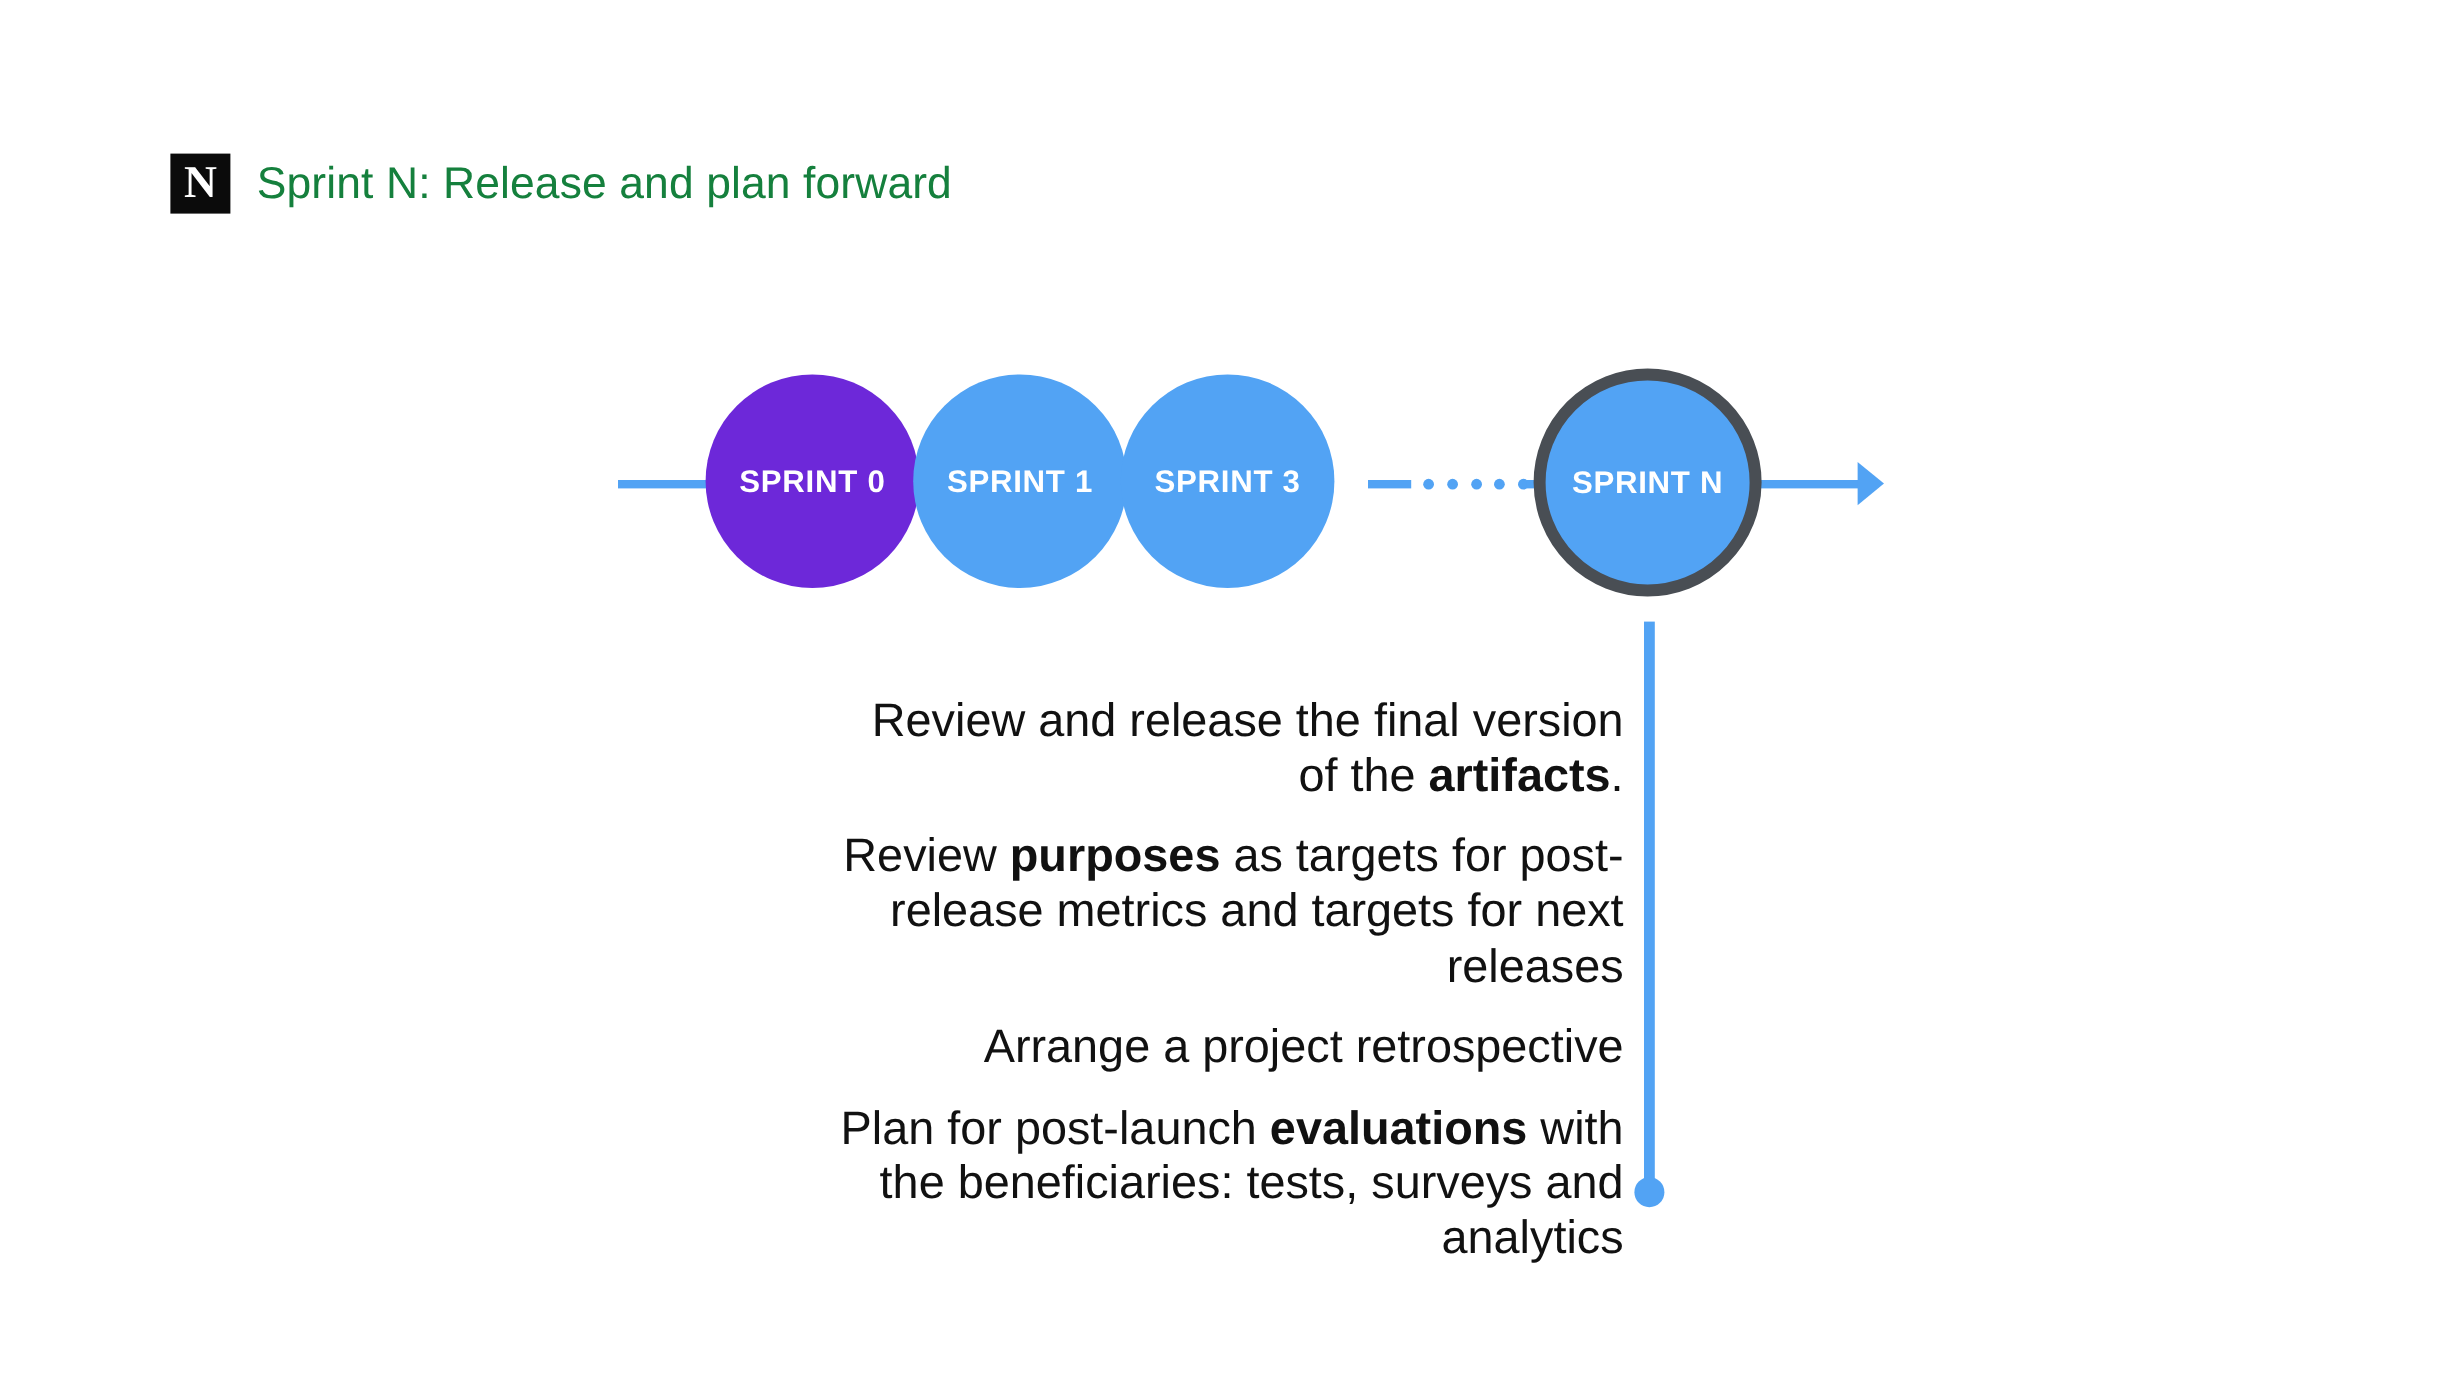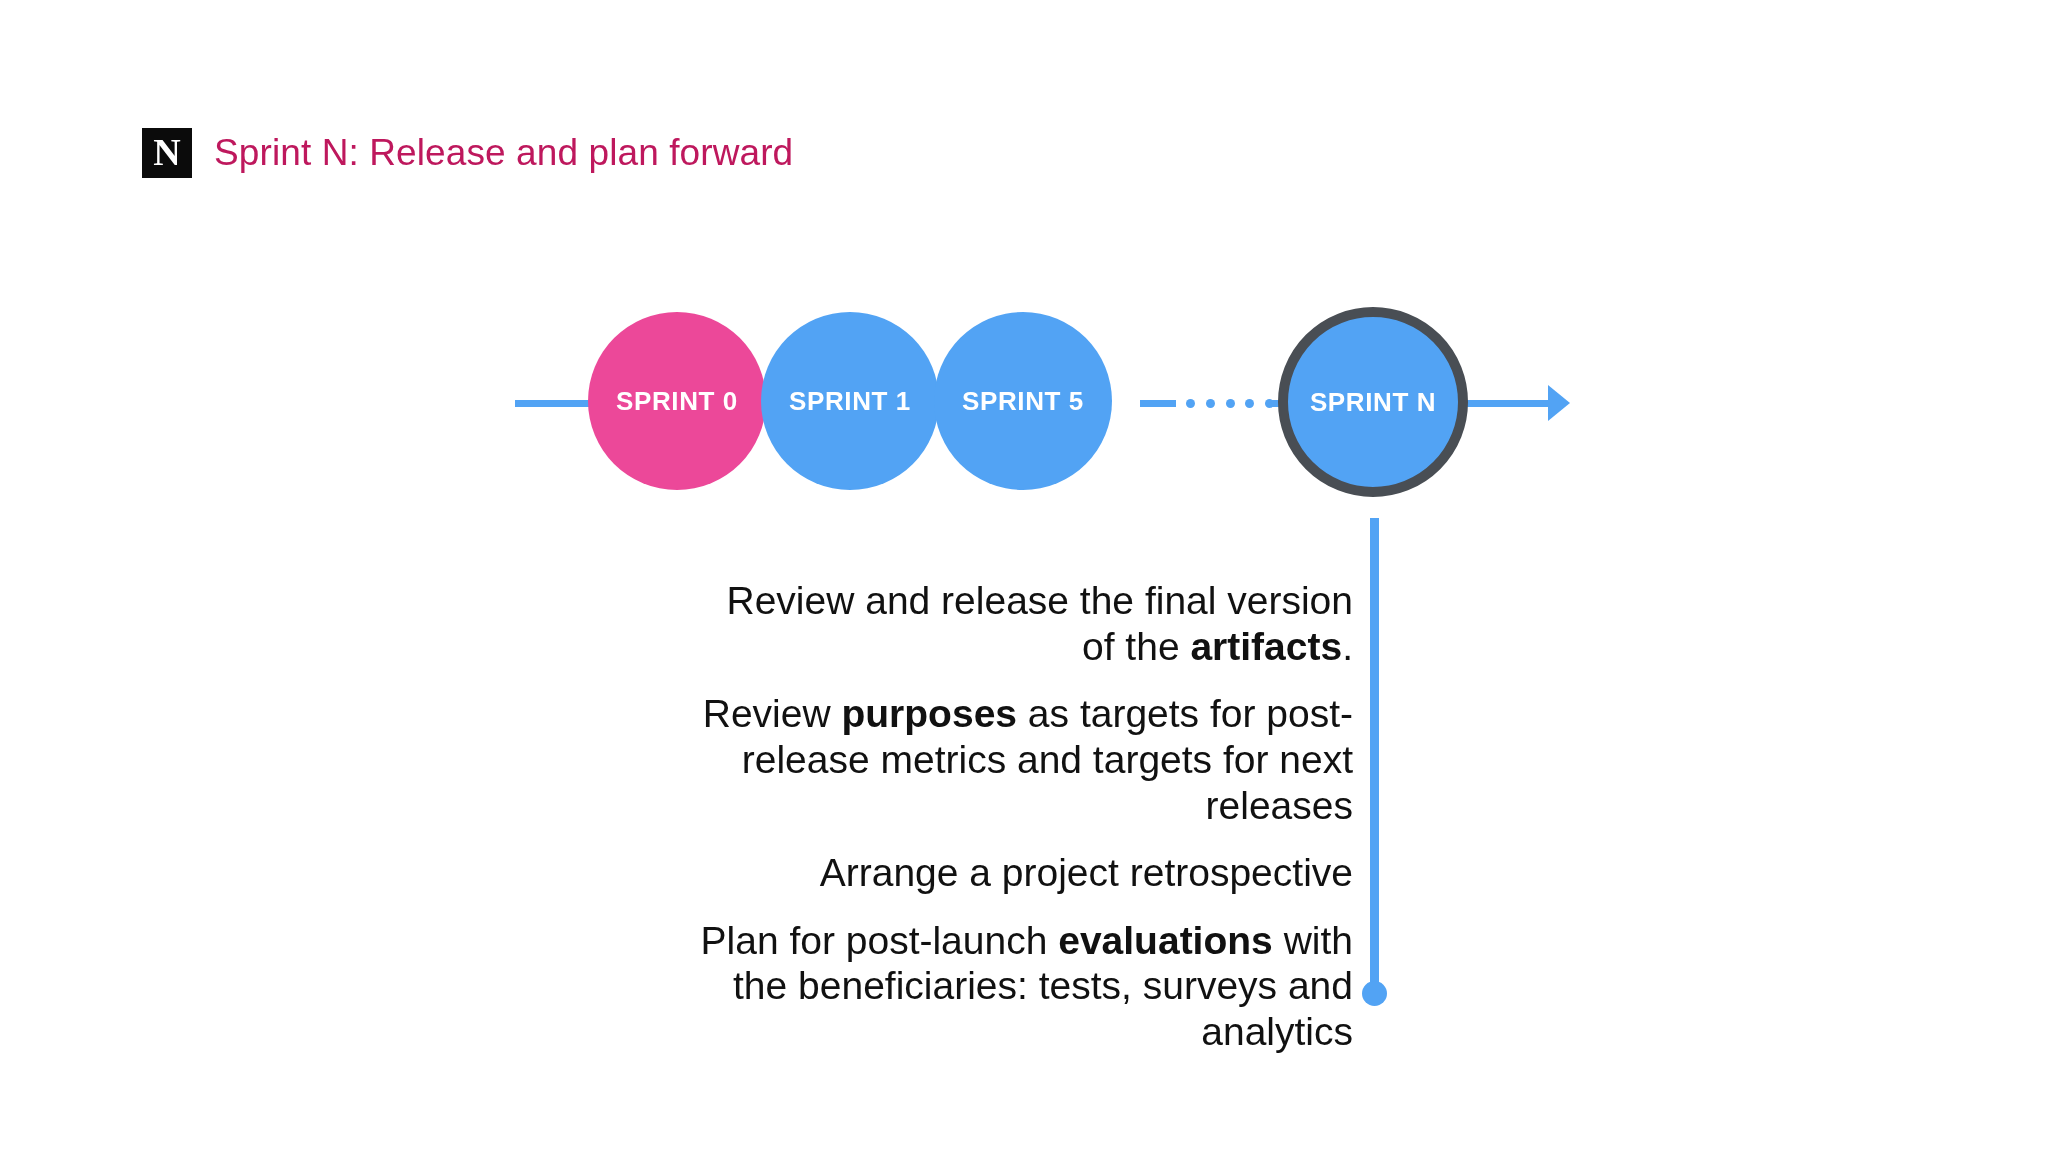--- a/index.html
+++ b/index.html
@@ -41,21 +41,21 @@
     font-weight: 700;
     font-size: 38px;
     line-height: 1;
     color: #ffffff;
     letter-spacing: 0px;
     transform: translateY(-1px);
   }
   #slide-title {
     font-size: 37px;
     font-weight: 400;
-    color: #be185d;
+    color: #15803d;
     white-space: nowrap;
     letter-spacing: 0.1px;
   }
 
   
   #timeline {
     position: absolute;
     left: 0;
     top: 0;
     width: 2048px;
@@ -184,28 +184,28 @@
     <i style="background: rgb(82, 163, 244);"></i>
     <i style="background: rgb(82, 163, 244);"></i>
     <i style="background: rgb(82, 163, 244);"></i>
     <i style="background: rgb(82, 163, 244);"></i>
   </div>
 
   <div class="rail" id="rail-gap2" style="background: rgb(82, 163, 244);"></div>
   <div class="rail" id="rail-right" style="background: rgb(82, 163, 244);"></div>
   <div id="arrow-head" style="border-left-color: rgb(82, 163, 244);"></div>
 
-  <div class="sprint-node" id="node-0" style="background: #ec4899;">
+  <div class="sprint-node" id="node-0" style="background: #6d28d9;">
     <span class="label">SPRINT 0</span>
   </div>
   <div class="sprint-node" id="node-1" style="background: rgb(82, 163, 244);">
     <span class="label">SPRINT 1</span>
   </div>
   <div class="sprint-node" id="node-2" style="background: rgb(82, 163, 244);">
-    <span class="label">SPRINT 5</span>
+    <span class="label">SPRINT 3</span>
   </div>
   <div class="sprint-node" id="node-n" style="background: rgb(82, 163, 244); border-color: rgb(73, 78, 84);">
     <span class="label">SPRINT N</span>
   </div>
 
   <div id="connector-line" style="background: rgb(82, 163, 244);"></div>
   <div id="connector-dot" style="background: rgb(82, 163, 244);"></div>
 </div>
 
 <div id="bullet-list">

